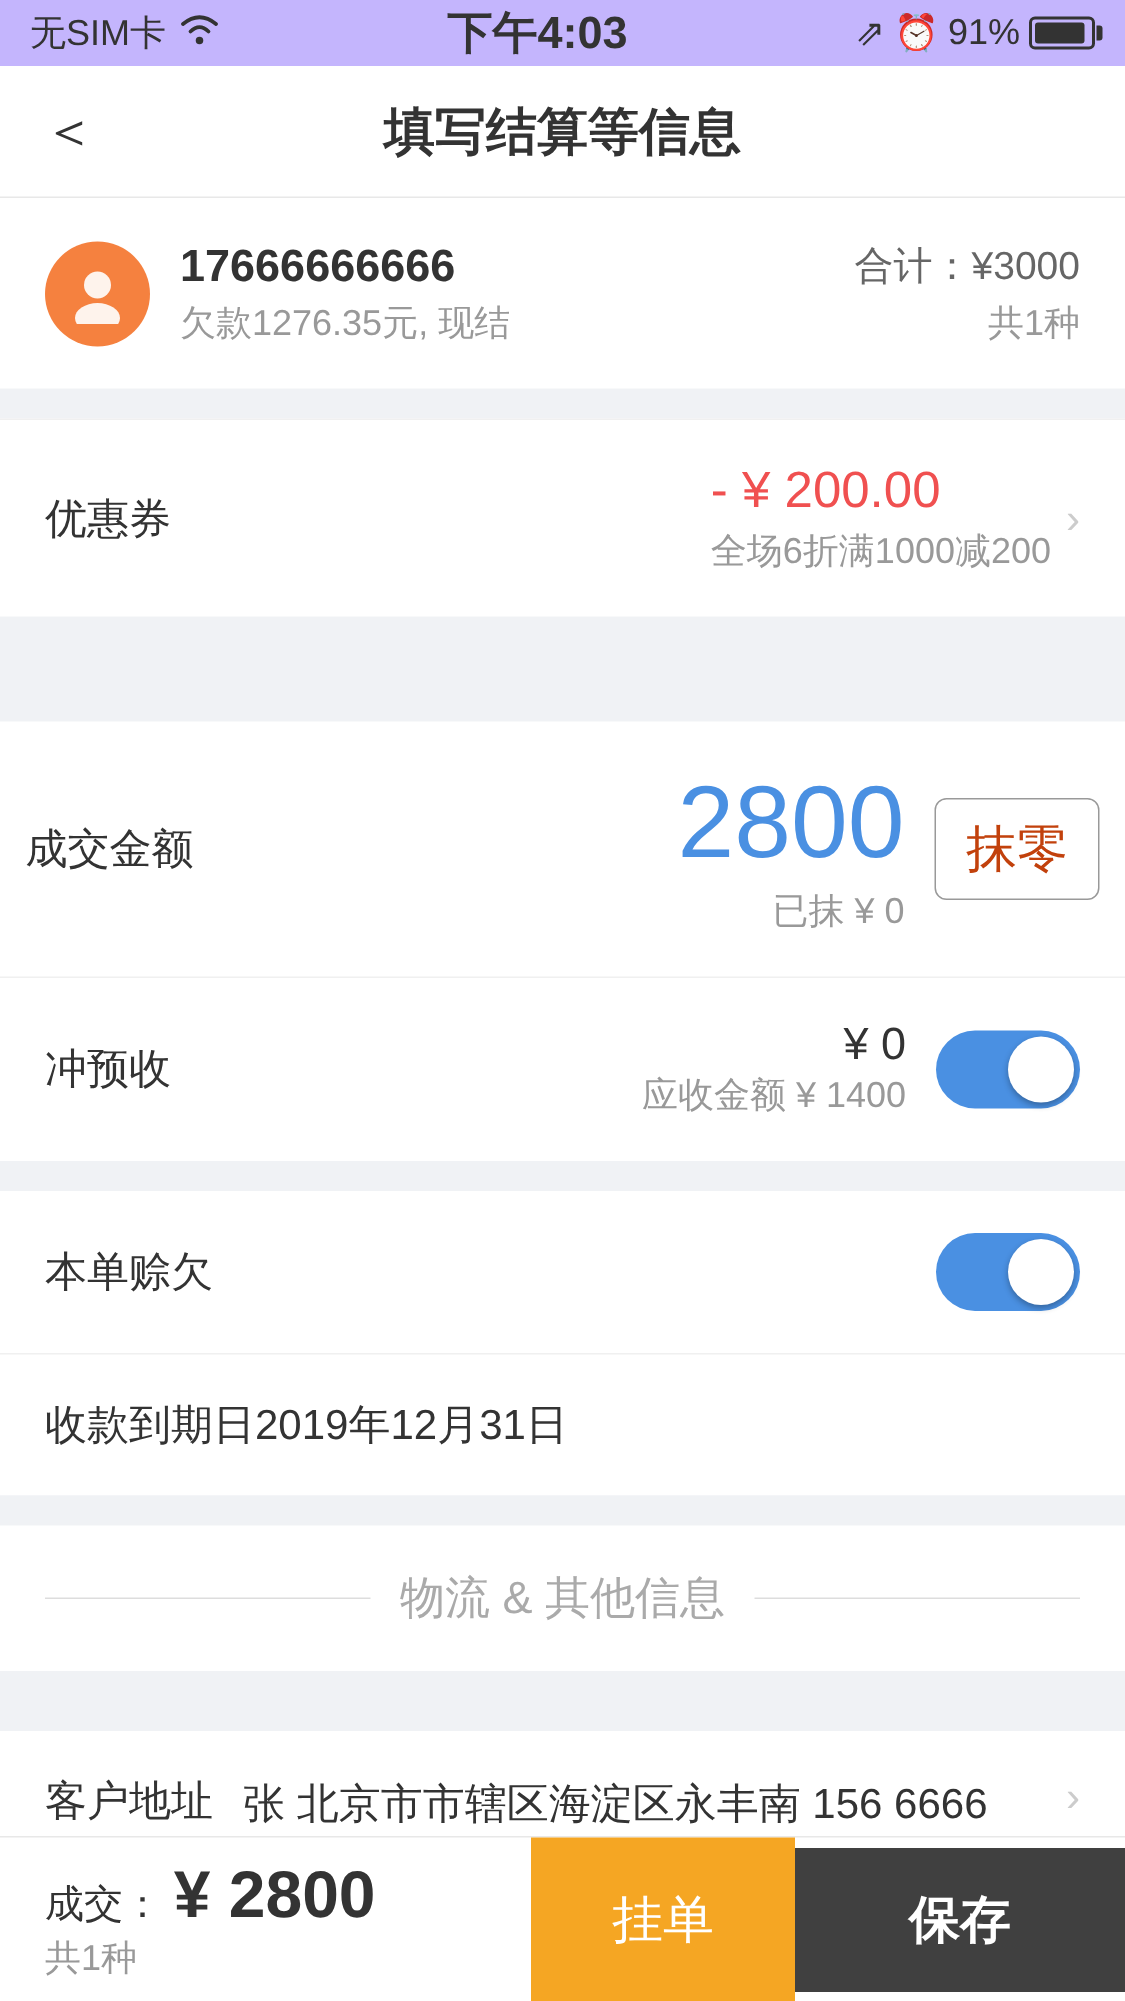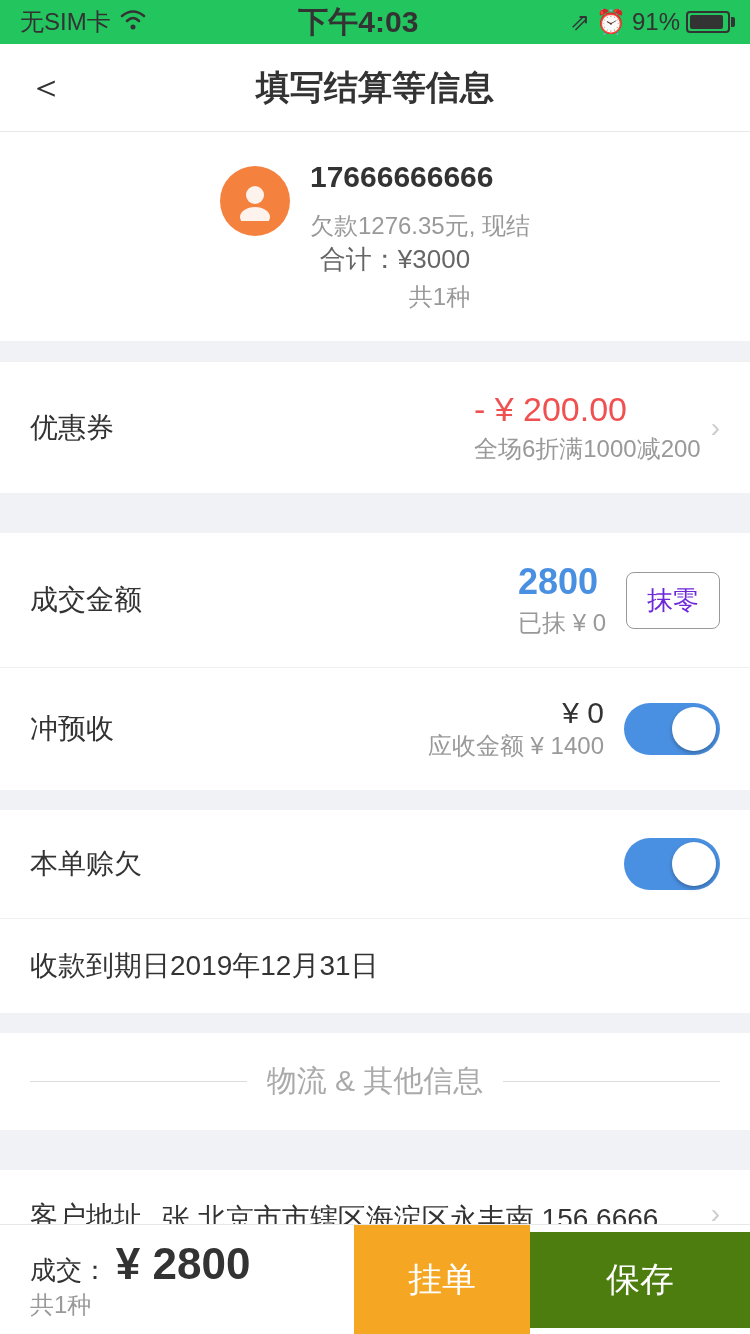--- a/index.html
+++ b/index.html
@@ -11,21 +11,21 @@
       background: #f0f2f5;
       font-size: 28px;
       color: #333;
       position: relative;
     }
 
     
     .status-bar {
       width: 750px;
       height: 44px;
-      background: #22c55e;
+      background: #c4b5fd;
       display: flex;
       align-items: center;
       justify-content: space-between;
       padding: 0 20px;
       font-size: 24px;
       color: #333;
     }
     .status-left { display: flex; align-items: center; gap: 8px; }
     .status-center { font-size: 30px; font-weight: 600; }
     .status-right { display: flex; align-items: center; gap: 6px; font-size: 24px; }
@@ -73,30 +73,29 @@
     }
 
     
     .customer-row {
       background: #fff;
       padding: 28px 30px;
       display: flex;
       align-items: center;
       justify-content: space-between;
       margin-bottom: 20px;
-      flex-direction: column;
     }
     .customer-left { display: flex; align-items: center; gap: 20px; }
     .avatar {
       width: 70px; height: 70px; background: #f5813f; border-radius: 50%;
       display: flex; align-items: center; justify-content: center;
       color: #fff; font-size: 28px;
     }
     .customer-name { font-size: 30px; font-weight: 600; color: #333; }
-    .customer-sub { font-size: 24px; color: #999; margin-top: 16px; }
+    .customer-sub { font-size: 24px; color: #999; margin-top: 4px; }
     .customer-right { text-align: right; margin-left: 40px; }
     .total-label { font-size: 26px; color: #666; }
     .total-count { font-size: 24px; color: #999; margin-top: 4px; }
 
     
     .row-item {
       background: #fff;
       padding: 28px 30px;
       display: flex;
       align-items: center;
@@ -114,37 +113,38 @@
       height: 20px;
       background: #f0f2f5;
     }
 
     
     .amount-section {
       background: #fff;
       margin-bottom: 0;
     }
     .amount-row {
-      padding: 28px 30px;
-      display: flex;
-      align-items: center;
-      justify-content: space-between;
+      padding: 28px 17px;
+      display: flex;
+      align-items: center;
+      justify-content: space-between;
+      margin-top: 30px;
     }
     .amount-label { font-size: 28px; color: #333; }
     .amount-right { display: flex; align-items: center; gap: 20px; }
-    .amount-value { font-size: 36px; color: #4a90e2; font-weight: 700; }
+    .amount-value { font-size: 68px; color: #4a90e2; font-weight: 400; }
     .amount-sub { font-size: 24px; color: #999; text-align: right; margin-top: 4px; }
 
     
     .btn-round-zero {
       border: 1px solid #999;
       border-radius: 8px;
       padding: 10px 20px;
-      font-size: 26px;
-      color: #6d28d9;
+      font-size: 34px;
+      color: #c2410c;
       background: #fff;
       cursor: pointer;
       white-space: nowrap;
       font-family: Liberation Serif, serif;
     }
 
     
     .prepay-row {
       padding: 28px 30px;
       display: flex;
@@ -252,24 +252,24 @@
       font-weight: 500;
       border: none;
       cursor: pointer;
       display: flex;
       align-items: center;
       justify-content: center;
     }
     .btn-save {
       width: 220px;
       height: 96px;
-      background: #4d7c0f;
+      background: #404040;
       color: #fff;
       font-size: 34px;
-      font-weight: 400;
+      font-weight: 700;
       border: none;
       cursor: pointer;
       display: flex;
       align-items: center;
       justify-content: center;
     }
   </style>
 </head>
 <body>
 

